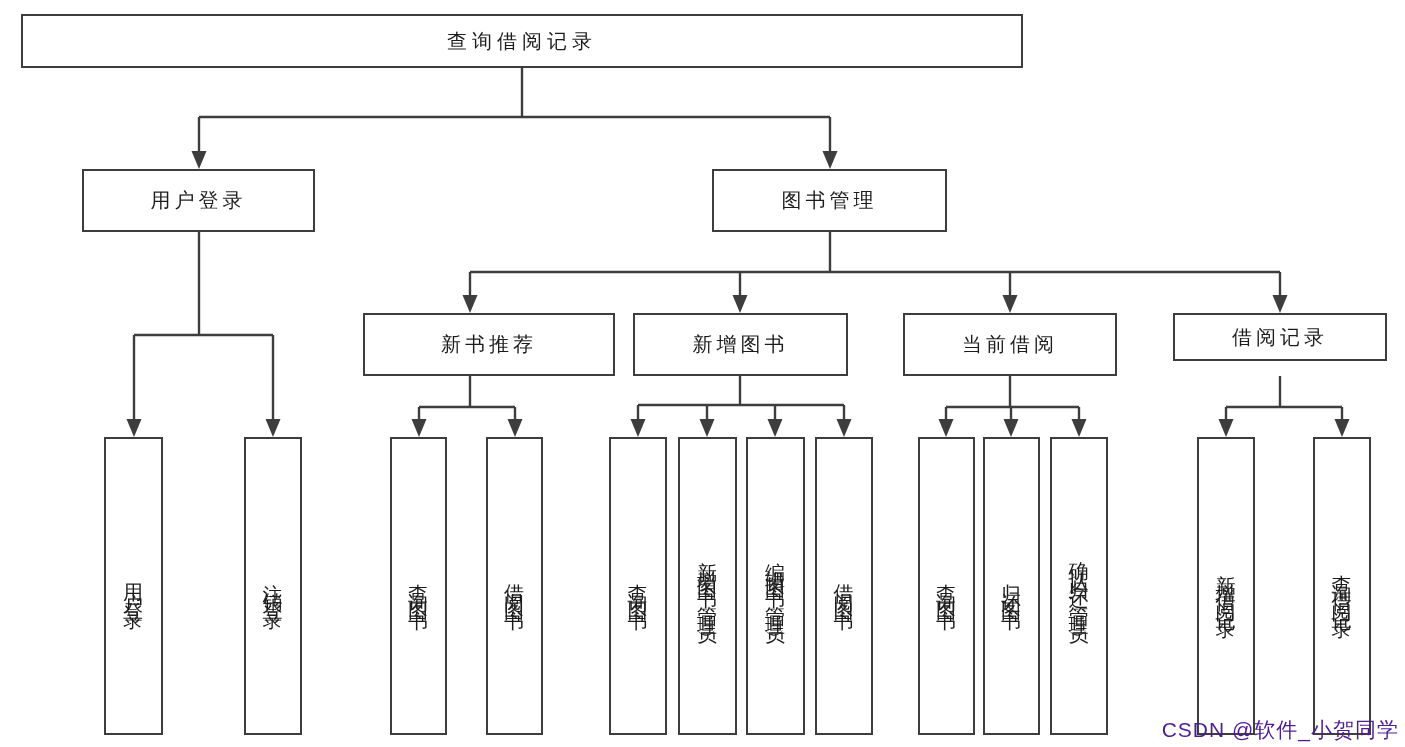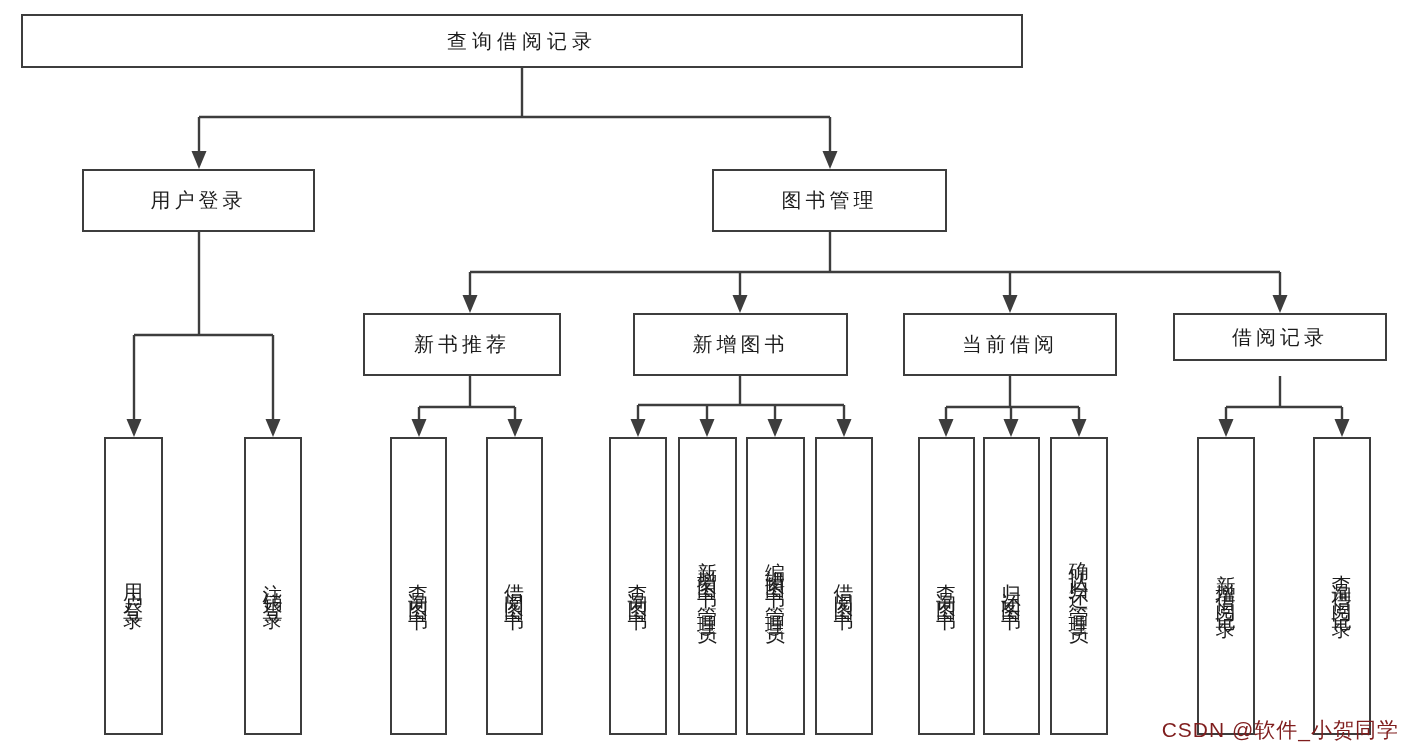--- a/index.html
+++ b/index.html
@@ -46,21 +46,21 @@
     text-orientation: mixed;
     font-size: 20px;
     letter-spacing: 0.45em;
     line-height: 1;
   }
   .watermark {
     position: absolute;
     right: 6px;
     top: 716px;
     font-size: 21px;
-    color: #7f1d1d;
+    color: #4c1d95;
     letter-spacing: 1px;
     white-space: nowrap;
     z-index: 5;
   }
 </style>
 </head>
 <body>
 
 <div id="stage">
 
@@ -131,21 +131,21 @@
       <polygon points="1218.5,419 1233.5,419 1226,437"></polygon>
       <polygon points="1334.5,419 1349.5,419 1342,437"></polygon>
     </g>
   </svg>
 
   <div class="box root-label" style="left:21px; top:14px; width:1002px; height:54px;">查询借阅记录</div>
 
   <div class="box h-label" style="left:82px; top:169px; width:233px; height:63px;">用户登录</div>
   <div class="box h-label" style="left:712px; top:169px; width:235px; height:63px;text-align:right;">图书管理</div>
 
-  <div class="box h-label" style="left:363px; top:313px; width:198px; height:63px;">新书推荐</div>
+  <div class="box h-label" style="left:363px; top:313px; width:252px; height:63px;">新书推荐</div>
   <div class="box h-label" style="left:633px; top:313px; width:215px; height:63px;">新增图书</div>
   <div class="box h-label" style="left:903px; top:313px; width:214px; height:63px;">当前借阅</div>
   <div class="box h-label" style="left:1173px; top:313px; width:214px; height:48px;">借阅记录</div>
 
   <div class="box v-label" style="left:104px; top:437px; width:59px; height:298px;">用户登录</div>
   <div class="box v-label" style="left:244px; top:437px; width:58px; height:298px;">注销登录</div>
 
   <div class="box v-label" style="left:390px; top:437px; width:57px; height:298px;">查询图书</div>
   <div class="box v-label" style="left:486px; top:437px; width:57px; height:298px;">借阅图书</div>
 

